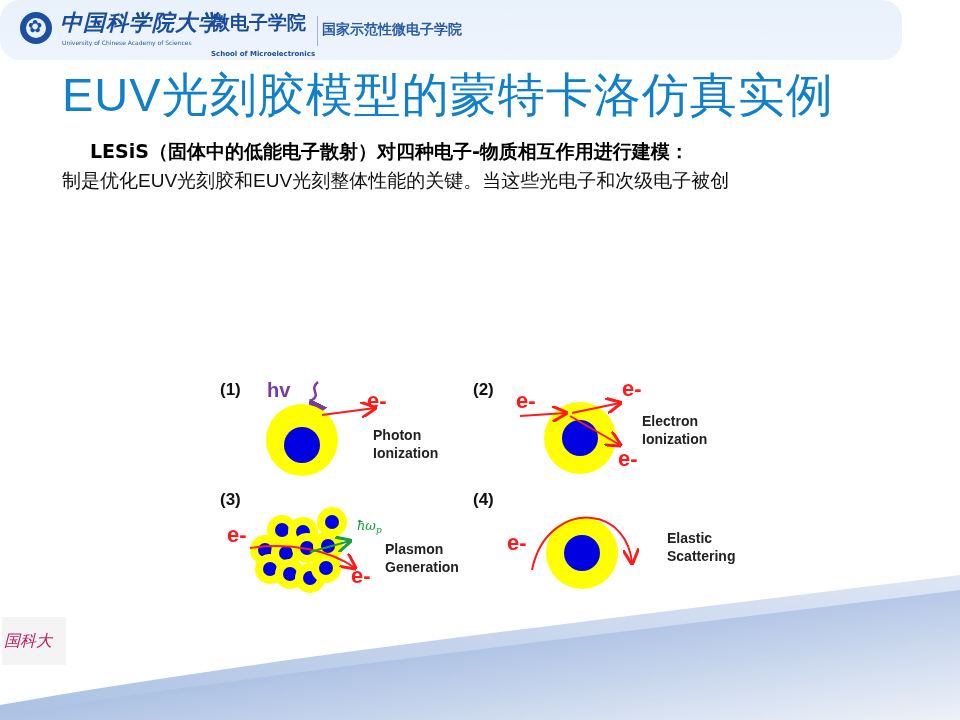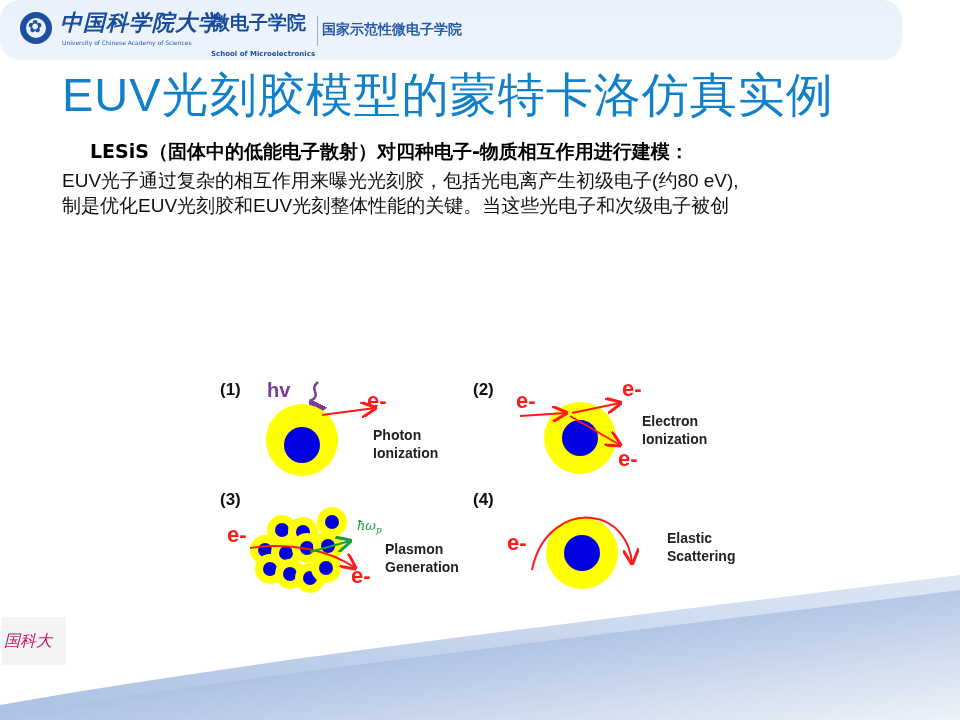--- a/index.html
+++ b/index.html
@@ -40,21 +40,20 @@
   <div class="school-en">School of Microelectronics</div>
   <div class="hdr-divider"></div>
   <div class="hdr-right">国家示范性微电子学院</div>
 </div>
 
 <div class="title">EUV光刻胶模型的蒙特卡洛仿真实例</div>
 
 <div class="subhead">LESiS（固体中的低能电子散射）对四种电子-物质相互作用进行建模：</div>
 
 <div class="body-text">
-  <div>EUV光子通过复杂的相互作用来曝光光刻胶，包括光电离产生初级电子(约80 eV),</div>
   <div>制是优化EUV光刻胶和EUV光刻整体性能的关键。当这些光电子和次级电子被创</div>
 </div>
 
 <svg class="footer-wave" viewBox="0 560 960 160" width="960" height="160">
   <defs>
     <linearGradient id="wg" x1="0" y1="0" x2="1" y2="1">
       <stop offset="0" stop-color="#8eaad9"></stop>
       <stop offset="0.45" stop-color="#a9bfe3"></stop>
       <stop offset="1" stop-color="#eef2f8"></stop>
     </linearGradient>

